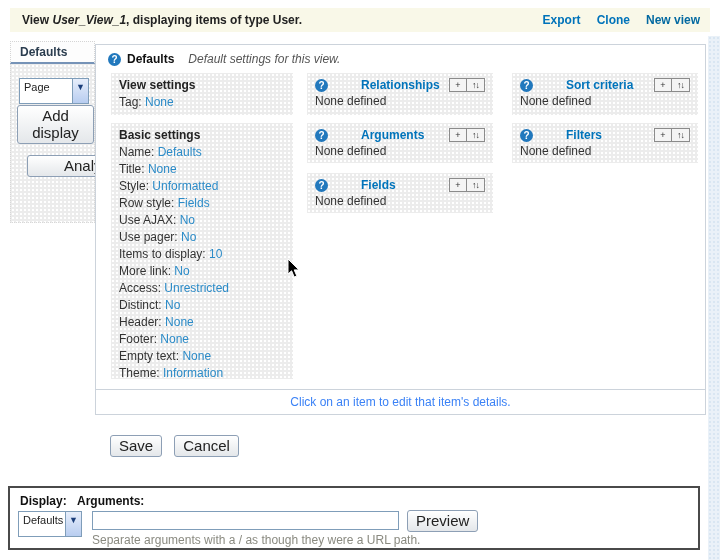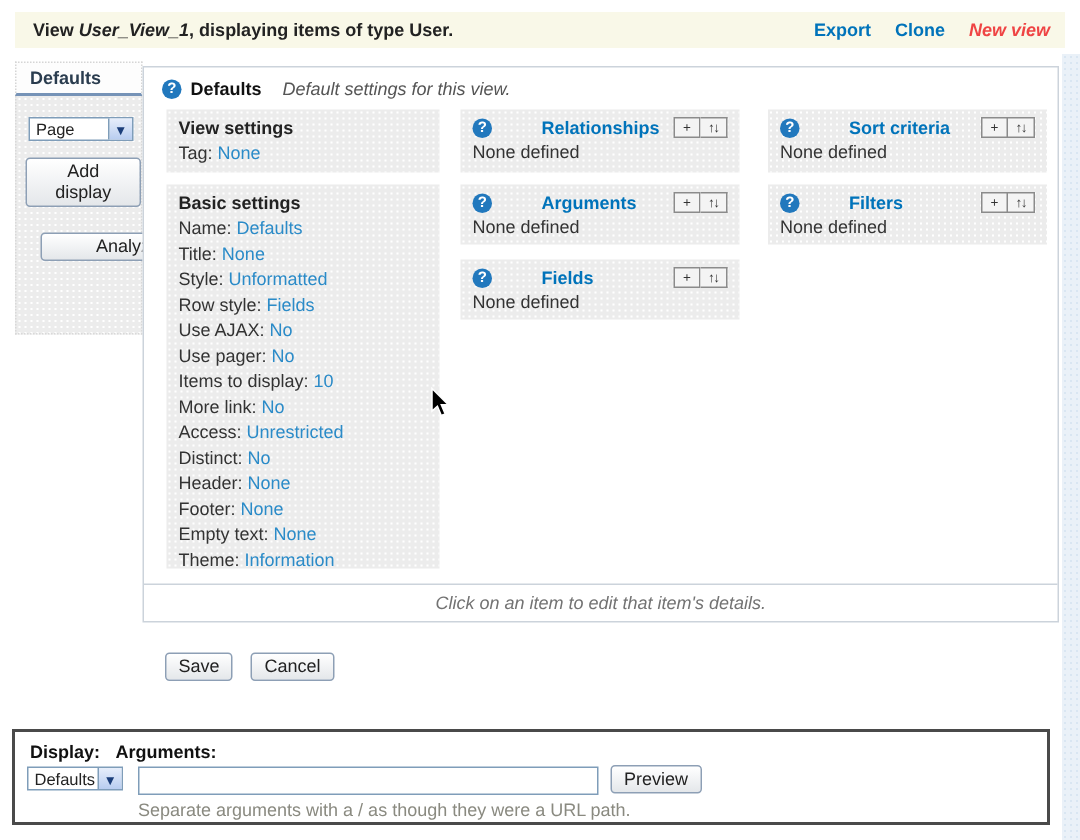--- a/index.html
+++ b/index.html
@@ -26,48 +26,48 @@
   
   #topbar {
     position:absolute; left:10px; top:8px; width:700px; height:24px;
     background:#f9f8e8; display:flex; align-items:center;
     padding:0 10px 0 12px;
   }
   #topbar .title { font-weight:bold; color:#222; white-space:pre; }
   #topbar .title .vname { font-style:italic; }
   #topbar .links { margin-left:auto; display:flex; gap:16px; }
   #topbar .links a { font-weight:bold; color:#0073ba; }
-  #topbar .links a.newview { color:#ef4444; font-style:italic; }
+  #topbar .links a.newview { color:#0369a1; }
 
   
   #sidebar-tab {
     position:absolute; left:10px; top:41px; width:85px; height:23px;
     background:#fdfdfd; border:1px dotted #d5d5d5; border-bottom:2px solid #7693b7;
     font-weight:bold; color:#2b3d4f; line-height:21px; padding-left:9px;
     cursor:pointer;
   }
   #sidebar-body {
     position:absolute; left:10px; top:64px; width:85px; height:159px;
     border:1px dotted #d8d8d8; border-top:none;
   }
   .select-box {
     position:relative; background:#fff; border:1px solid #7f9db9;
-    height:16px; font-size:11px; color:#222; cursor:pointer;
+    height:26px; font-size:11px; color:#222; cursor:pointer;
     line-height:17px; padding-left:4px;
   }
   .select-box .arrow {
     position:absolute; right:0; top:0; width:16px; height:100%;
     background:linear-gradient(#e7eefb,#b8cdf0); border-left:1px solid #7f9db9;
     color:#1b3e7a; font-size:9px; text-align:center; line-height:17px;
   }
   #display-type-select { position:absolute; left:8px; top:14px; width:70px; }
   .btn {
     display:inline-block; background:linear-gradient(#ffffff,#e4e7ea);
     border:1px solid #8d9fb5; border-radius:3px; color:#222;
-    font-size:12px; padding:1px 8px 2px 8px; cursor:pointer; text-align:center;
+    font-size:15px; padding:1px 8px 2px 8px; cursor:pointer; text-align:center;
     font-family:"Liberation Sans", sans-serif;
   }
   #add-display-btn { position:absolute; left:6px; top:41px; }
   #analyze-btn { position:absolute; left:16px; top:91px;padding-left:36px; }
 
   
   #main-panel {
     position:absolute; left:95px; top:44px; width:611px; height:371px;
     background:#fff; border:1px solid #ccd3db;
   }
@@ -101,21 +101,21 @@
   .bucket .bk-empty { margin-top:2px; color:#333; }
   #bucket-relationships { left:211px; top:28px;  width:186px; height:42px; }
   #bucket-sort         { left:416px; top:28px;  width:186px; height:42px; }
   #bucket-arguments    { left:211px; top:78px;  width:186px; height:40px; }
   #bucket-filters      { left:416px; top:78px;  width:186px; height:40px; }
   #bucket-fields       { left:211px; top:128px; width:186px; height:40px; }
 
   #panel-footer {
     position:absolute; left:0; bottom:0; width:100%; height:25px;
     border-top:1px solid #ccd3db; text-align:center;
-    font-style:italic; color:#737373; line-height:24px;
+    color:#3b82f6; line-height:24px;
   }
 
   
   #save-row { position:absolute; left:110px; top:435px; display:flex; gap:12px; }
 
   
   #preview-panel {
     position:absolute; left:8px; top:486px; width:692px; height:64px;
     border:2px solid #4a4a4a; background:#fff;
   }

